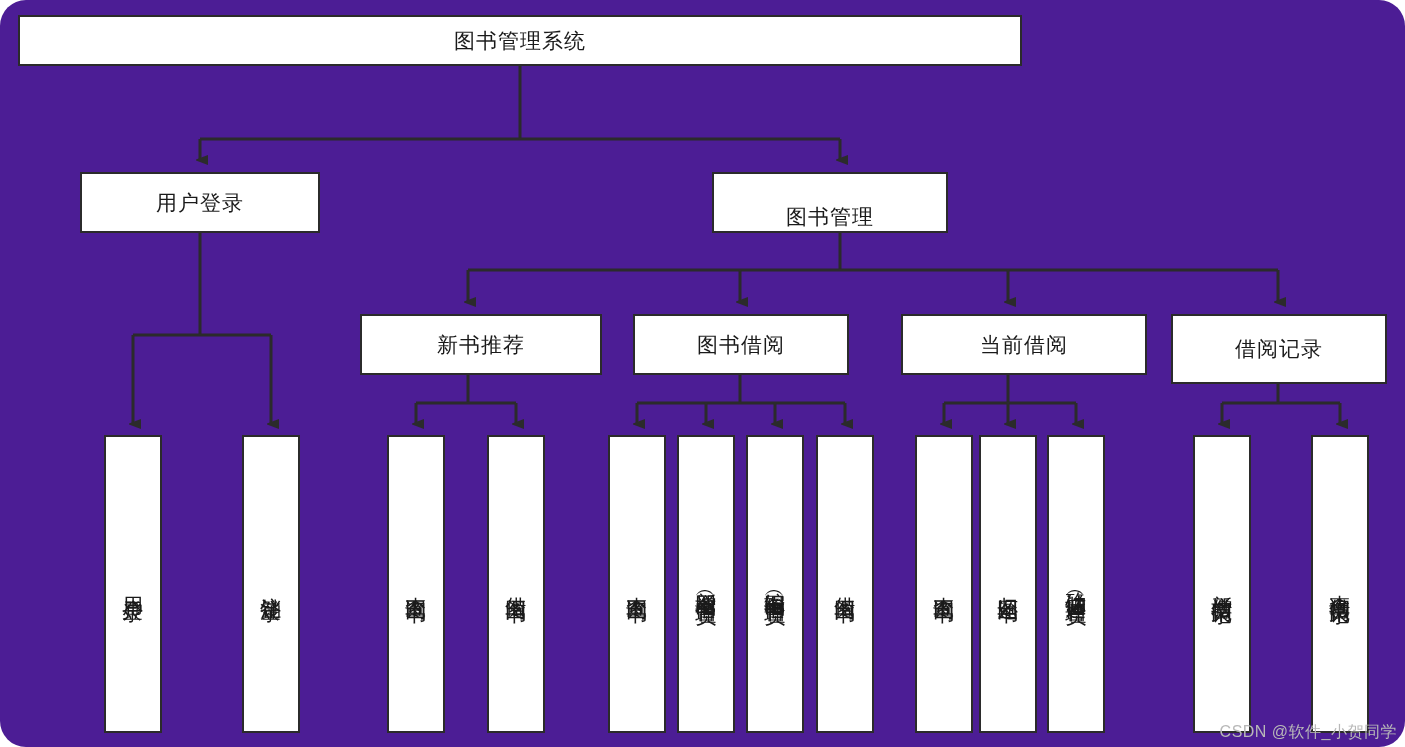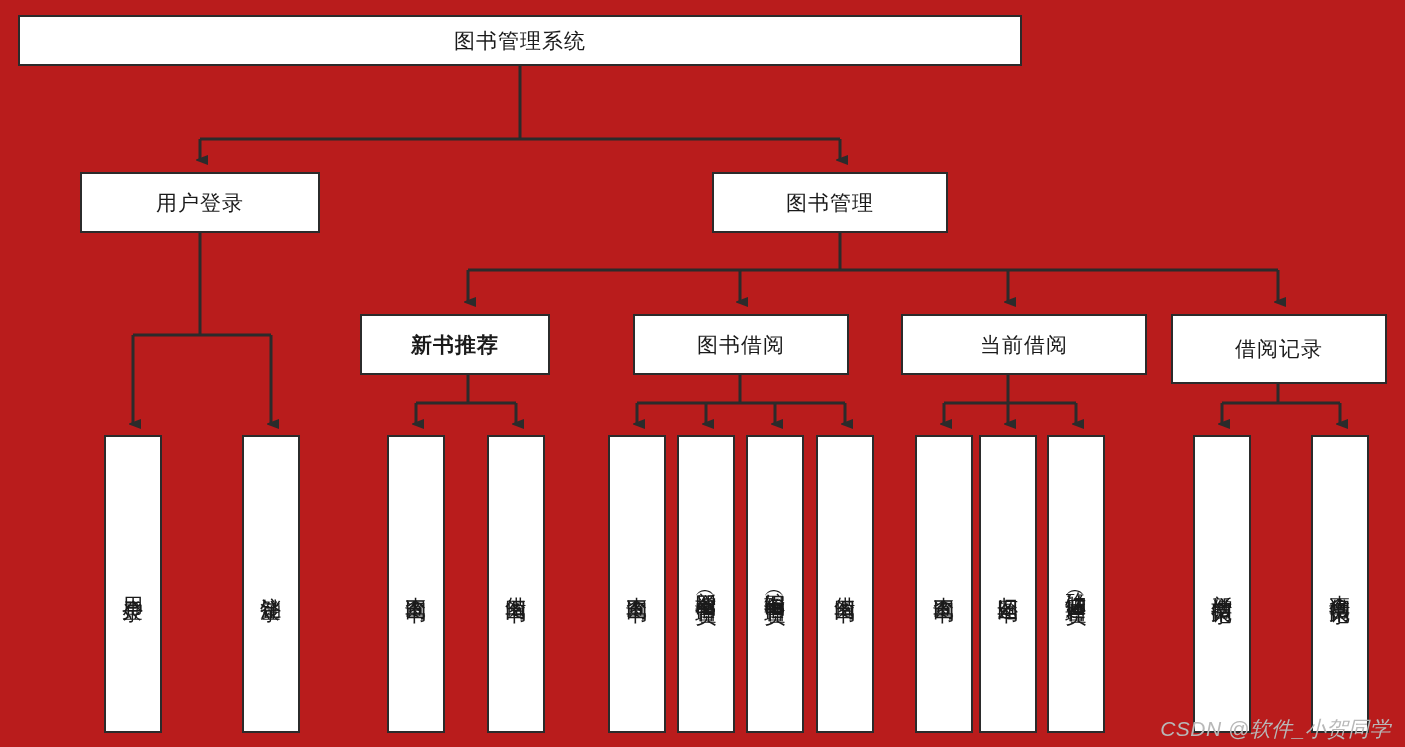--- a/index.html
+++ b/index.html
@@ -7,22 +7,23 @@
     padding: 0;
     background: #ffffff;
   }
   body {
     font-family: "Liberation Sans", "DejaVu Sans", sans-serif;
   }
   #diagram-root {
     position: relative;
     width: 1405px;
     height: 747px;
-    background: #b91c1c;
+    background: #4c1d95;
     overflow: hidden;
+    border-radius: 26px;
   }
   #edge-layer {
     position: absolute;
     left: 0;
     top: 0;
     width: 1405px;
     height: 747px;
     pointer-events: none;
   }
   .node {
@@ -55,27 +56,26 @@
     padding: 6px 0;
     text-align: center;
   }
   .node-v .vlabel {
     writing-mode: vertical-rl;
     text-orientation: upright;
     display: block;
   }
   #watermark {
     position: absolute;
-    right: 14px;
+    right: 8px;
     bottom: 4px;
-    font-size: 21px;
+    font-size: 16px;
     color: #b8b8b8;
     white-space: nowrap;
     letter-spacing: 0.5px;
-    font-style: italic;
   }
 </style>
 </head>
 <body>
 
 <div id="diagram-root">
 
   <svg id="edge-layer" viewBox="0 0 1405 747" xmlns="http://www.w3.org/2000/svg">
     <defs>
       <marker id="arrow" markerWidth="12" markerHeight="12" refX="5" refY="8" orient="auto" markerUnits="userSpaceOnUse">
@@ -127,25 +127,25 @@
     </g>
   </svg>
 
   <div class="node node-root" style="left:18px; top:15px; width:1004px; height:51px;">
     <span>图书管理系统</span>
   </div>
 
   <div class="node node-h" style="left:80px; top:172px; width:240px; height:61px;">
     <span>用户登录</span>
   </div>
-  <div class="node node-h" style="left:712px; top:172px; width:236px; height:61px;">
+  <div class="node node-h" style="left:712px; top:172px; width:236px; height:61px;align-items:flex-end;">
     <span>图书管理</span>
   </div>
 
-  <div class="node node-h" style="left:360px; top:314px; width:190px; height:61px;font-weight:bold;">
+  <div class="node node-h" style="left:360px; top:314px; width:242px; height:61px;">
     <span>新书推荐</span>
   </div>
   <div class="node node-h" style="left:633px; top:314px; width:216px; height:61px;">
     <span>图书借阅</span>
   </div>
   <div class="node node-h" style="left:901px; top:314px; width:246px; height:61px;">
     <span>当前借阅</span>
   </div>
   <div class="node node-h" style="left:1171px; top:314px; width:216px; height:70px;">
     <span>借阅记录</span>

